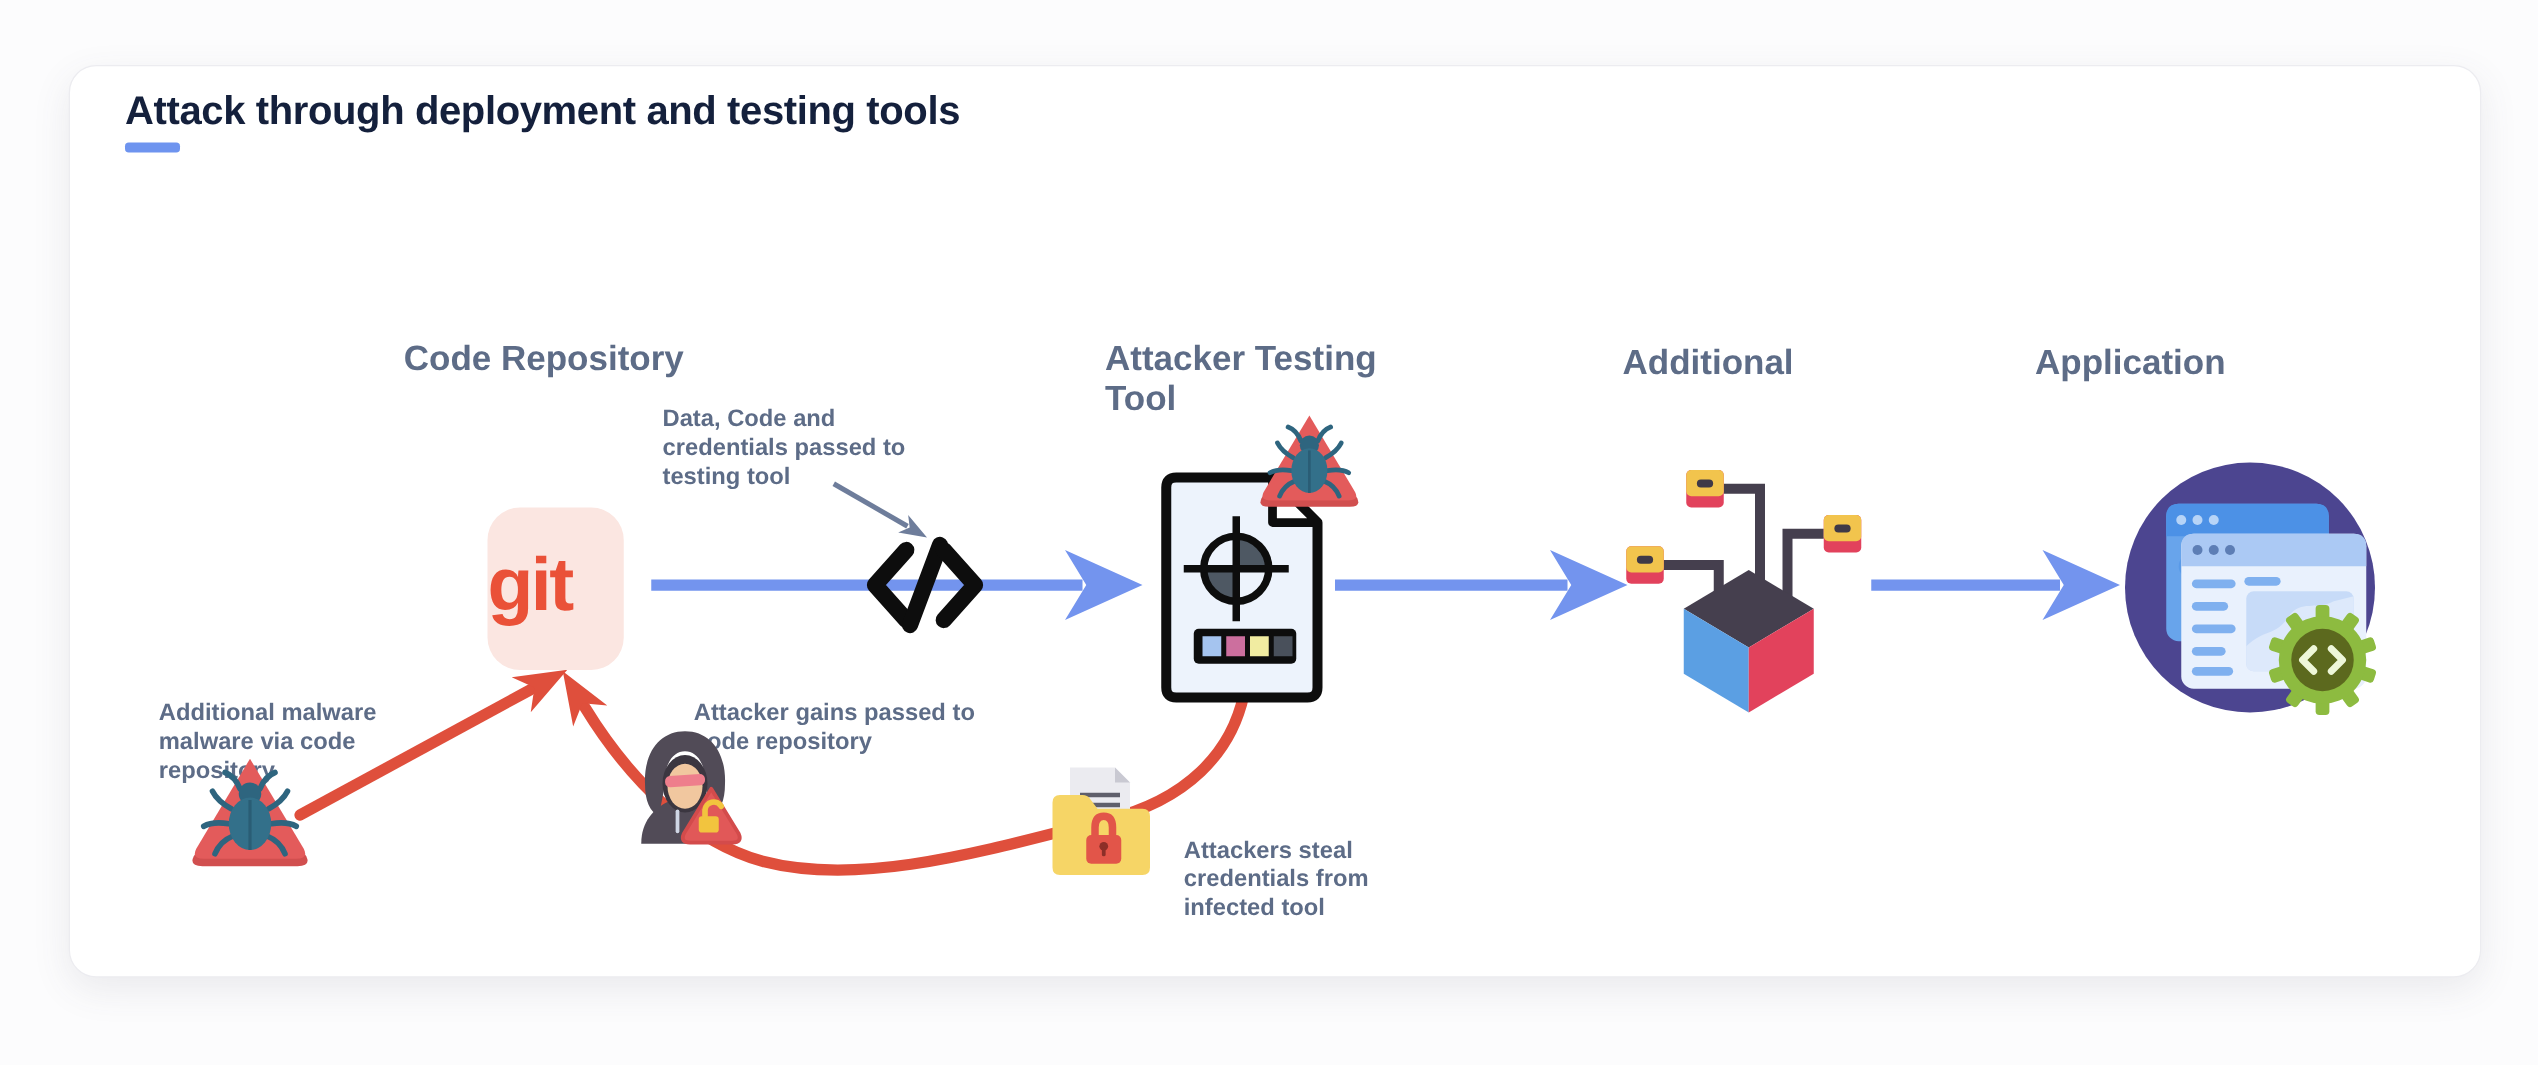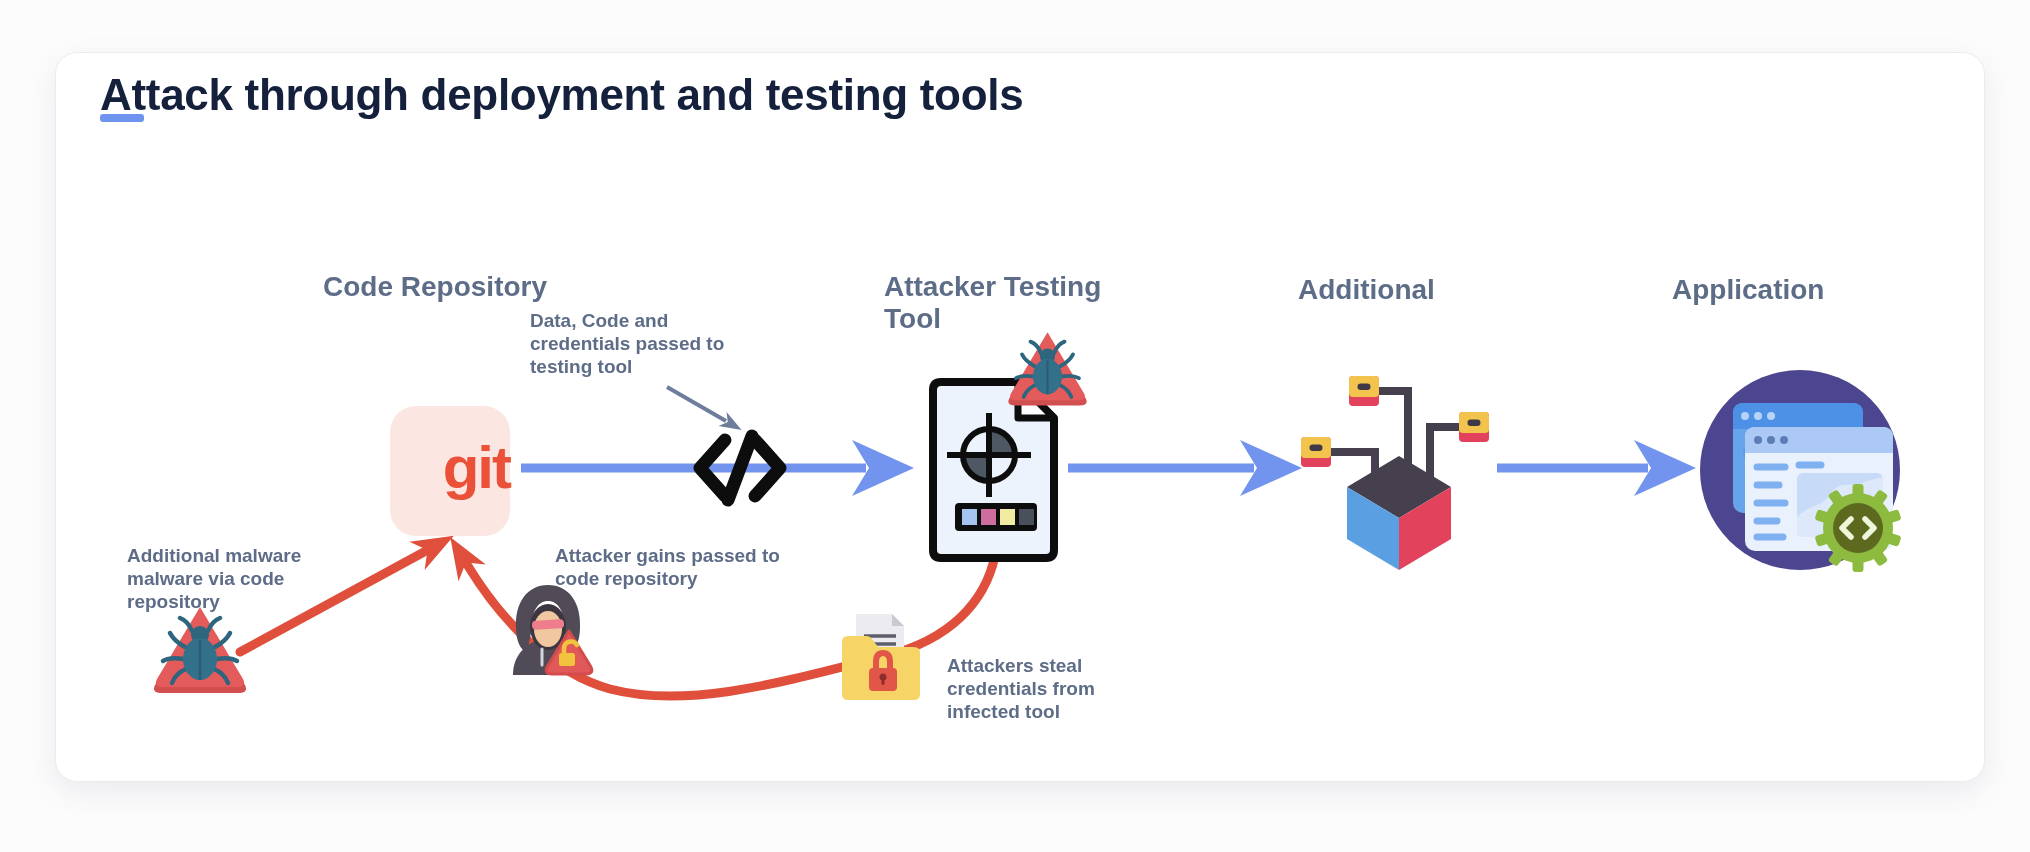--- a/index.html
+++ b/index.html
@@ -1,49 +1,49 @@
 <!DOCTYPE html>
 <html><head>
 <meta charset="utf-8">
 <style>
   html,body{margin:0;padding:0;background:#fcfcfd;}
   body{width:2030px;height:852px;position:relative;overflow:hidden;
        font-family:"Liberation Sans", sans-serif;}
   .card{position:absolute;left:55px;top:52px;width:1928px;height:728px;
         background:#ffffff;border:1px solid #ececf0;border-radius:22px;
         box-shadow:0 10px 30px rgba(80,80,100,.10);}
-  .title{position:absolute;left:100px;top:70px;font-size:44px;font-weight:bold;
+  .title{position:absolute;left:100px;top:70px;font-size:32px;font-weight:bold;
          color:#14203c;letter-spacing:-0.3px;}
   .title-underline{position:absolute;left:100px;top:114px;width:44px;height:8px;
          border-radius:3px;background:#6e94ef;}
   .heading{position:absolute;font-size:28px;font-weight:bold;color:#5d6c87;
          line-height:1.15;white-space:pre-line;}
   .label{position:absolute;font-size:19px;font-weight:bold;color:#5d6c87;
-         line-height:1.22;white-space:pre-line;}
+         line-height:1.22;white-space:pre-line;margin-top:15px;}
   .abs{position:absolute;}
-  .git-badge{position:absolute;left:390px;top:406px;width:120px;height:130px;
+  .git-badge{position:absolute;left:390px;top:406px;width:109px;height:130px;
          background:#fbe6e1;border-radius:26px;display:flex;align-items:center;
-         justify-content:flex-end;}
+         justify-content:flex-start;}
   .git-text{font-size:60px;font-weight:bold;color:#ea5138;letter-spacing:-2px;
          transform:translateY(-4px);}
   svg{display:block;overflow:visible;}
 </style>
 </head>
 <body>
 
 <div class="card"></div>
 
 <div class="title">Attack through deployment and testing tools</div>
 <div class="title-underline"></div>
 
 <div class="heading" style="left:323px;top:271px;">Code Repository</div>
 <div class="heading" style="left:884px;top:271px;width:250px;">Attacker Testing
 Tool</div>
 <div class="heading" style="left:1298px;top:274px;">Additional</div>
-<div class="heading" style="left:1672px;top:274px;">Application</div>
+<div class="heading" style="left:1628px;top:274px;">Application</div>
 
 <div class="label" style="left:530px;top:309px;">Data, Code and
 credentials passed to
 testing tool</div>
 <div class="label" style="left:127px;top:544px;">Additional malware
 malware via code
 repository</div>
 <div class="label" style="left:555px;top:544px;">Attacker gains passed to
 code repository</div>
 <div class="label" style="left:947px;top:654px;">Attackers steal

